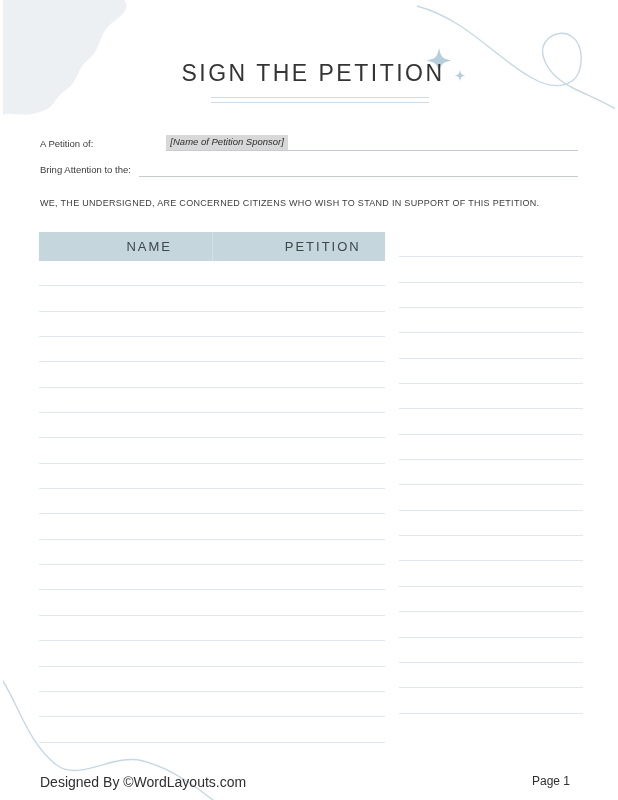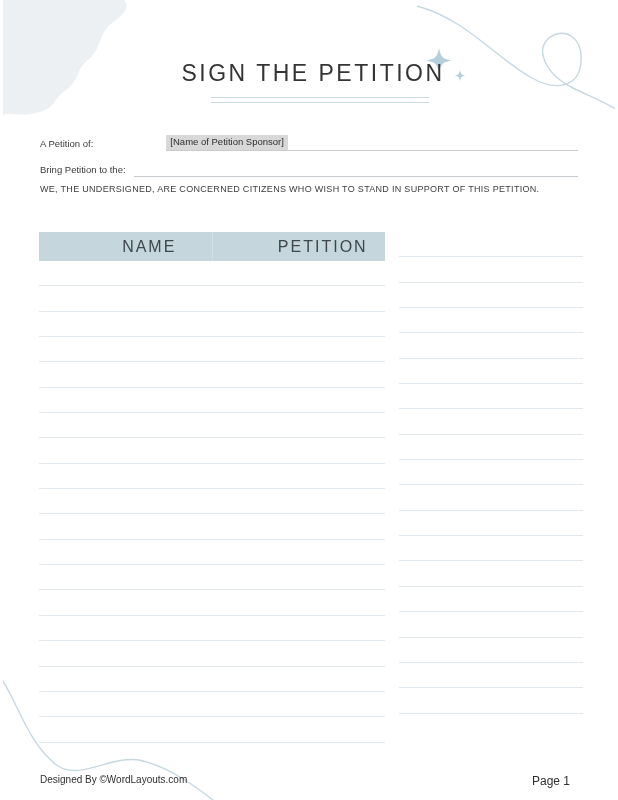--- a/index.html
+++ b/index.html
@@ -38,61 +38,61 @@
   .form-line {
     position:absolute; left:37px; right:37px;
     display:flex; align-items:flex-end;
     font-size:9.5px; color:#3a3a3a;
   }
   .form-line .label { white-space:nowrap; padding-bottom:2px; }
   .form-line .field {
     flex:1; margin-left:8px;
     border-bottom:1px solid #c6cbcf;
     min-height:16px;
-    display:flex; align-items:flex-end;
+    display:flex; align-items:flex-end;font-style:italic;
   }
   .form-line-1 { top:135px;justify-content:flex-end; }
   .form-line-1 .field { margin-left:73px; }
   .form-line-2 { top:161px; }
   .placeholder-chip {
     background:#d8d8d8; color:#2e2e2e;
     padding:1px 4px 2px 4px; font-size:9.5px;
     line-height:12px;
   }
 
   .statement {
-    position:absolute; left:37px; top:184px; right:30px;
+    position:absolute; left:37px; top:198px; right:30px;
     font-size:9px; letter-spacing:0.3px; color:#3d3d3d;
   }
 
   
   .table { position:absolute; top:232px; }
   .table-left  { left:36px;  width:346px; }
   .table-right { left:396px; width:184px; }
   .table-header {
     display:flex; height:29px;
     background:#c5d7dd;
     color:#3d474c;
   }
   .header-cell {
     flex:1;
     display:flex; align-items:center; justify-content:center;
-    font-size:16px; letter-spacing:2px;padding-left:48px;
+    font-size:13px; letter-spacing:2px;padding-left:48px;
   }
   .table-left .header-cell:first-child { border-right:1px solid #d3e0e5; }
   .rule-rows { width:100%; }
   .rule-row {
     height:25.35px;
     border-bottom:1.5px solid #dfe8ed;
   }
 
   
   .footer-credit {
     position:absolute; left:37px; top:774px;
-    font-size:10px; color:#2f2f2f;
+    font-size:14px; color:#2f2f2f;
   }
   .footer-page {
     position:absolute; right:45px; top:774px;
     font-size:12px; color:#2f2f2f;
   }
 </style>
 </head>
 <body>
 
 <div class="page">
@@ -118,21 +118,21 @@
   <div class="title-underline"></div>
 
   <div class="form-line form-line-1">
     <span class="label">A Petition of:</span>
     <span class="field">
       <span class="placeholder-chip">[Name of Petition Sponsor]</span>
     </span>
   </div>
 
   <div class="form-line form-line-2">
-    <span class="label">Bring Petition to the:</span>
+    <span class="label">Bring Attention to the:</span>
     <span class="field">
       <span></span>
     </span>
   </div>
 
   <div class="statement">WE, THE UNDERSIGNED, ARE CONCERNED CITIZENS WHO WISH TO STAND IN SUPPORT OF THIS PETITION.</div>
 
   <div class="table table-left">
     <div class="table-header">
       <div class="header-cell">NAME</div>

